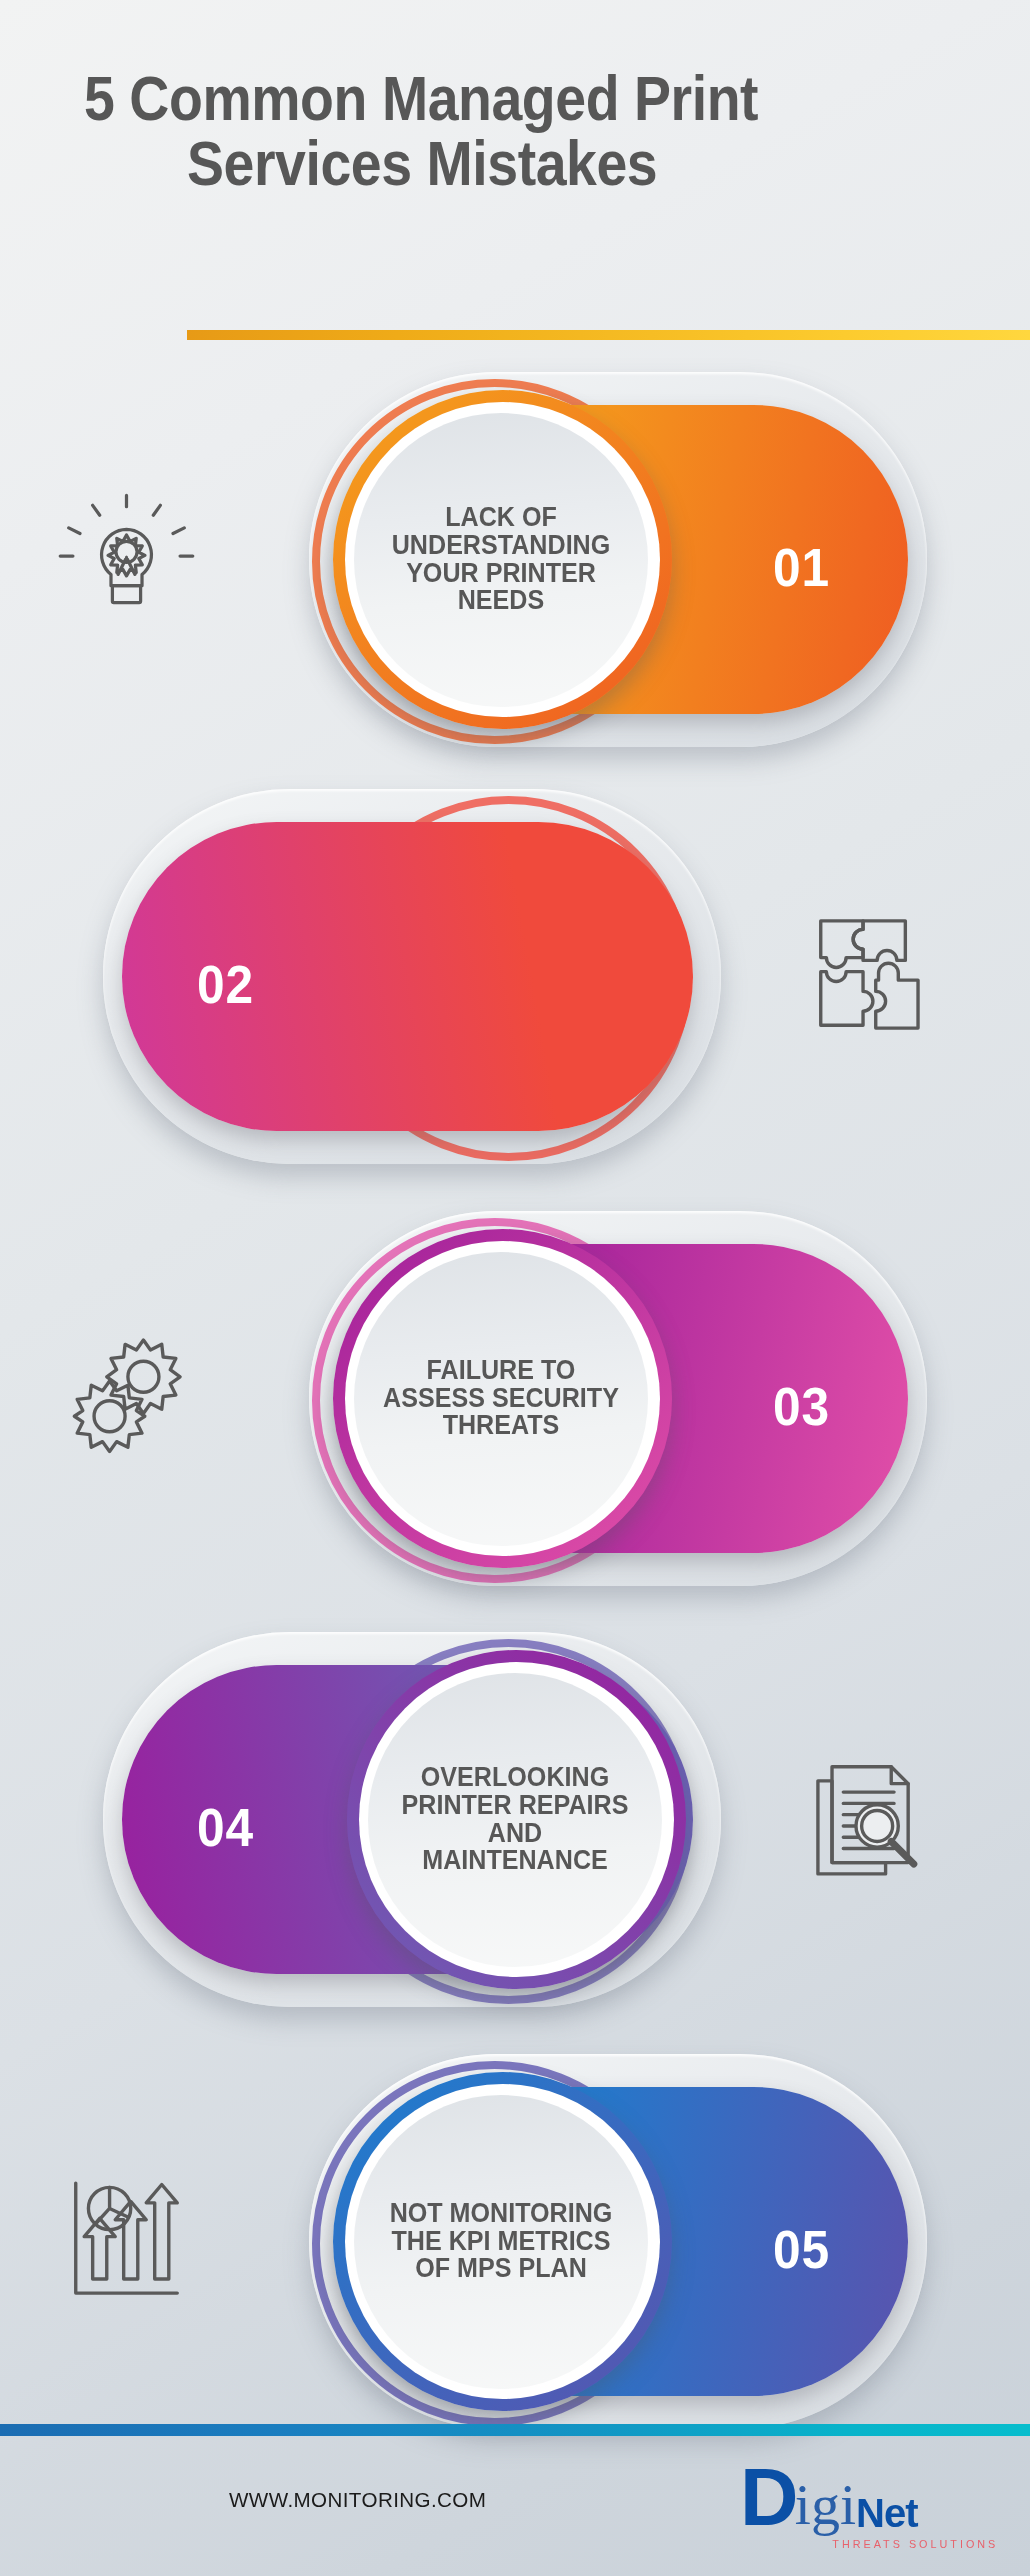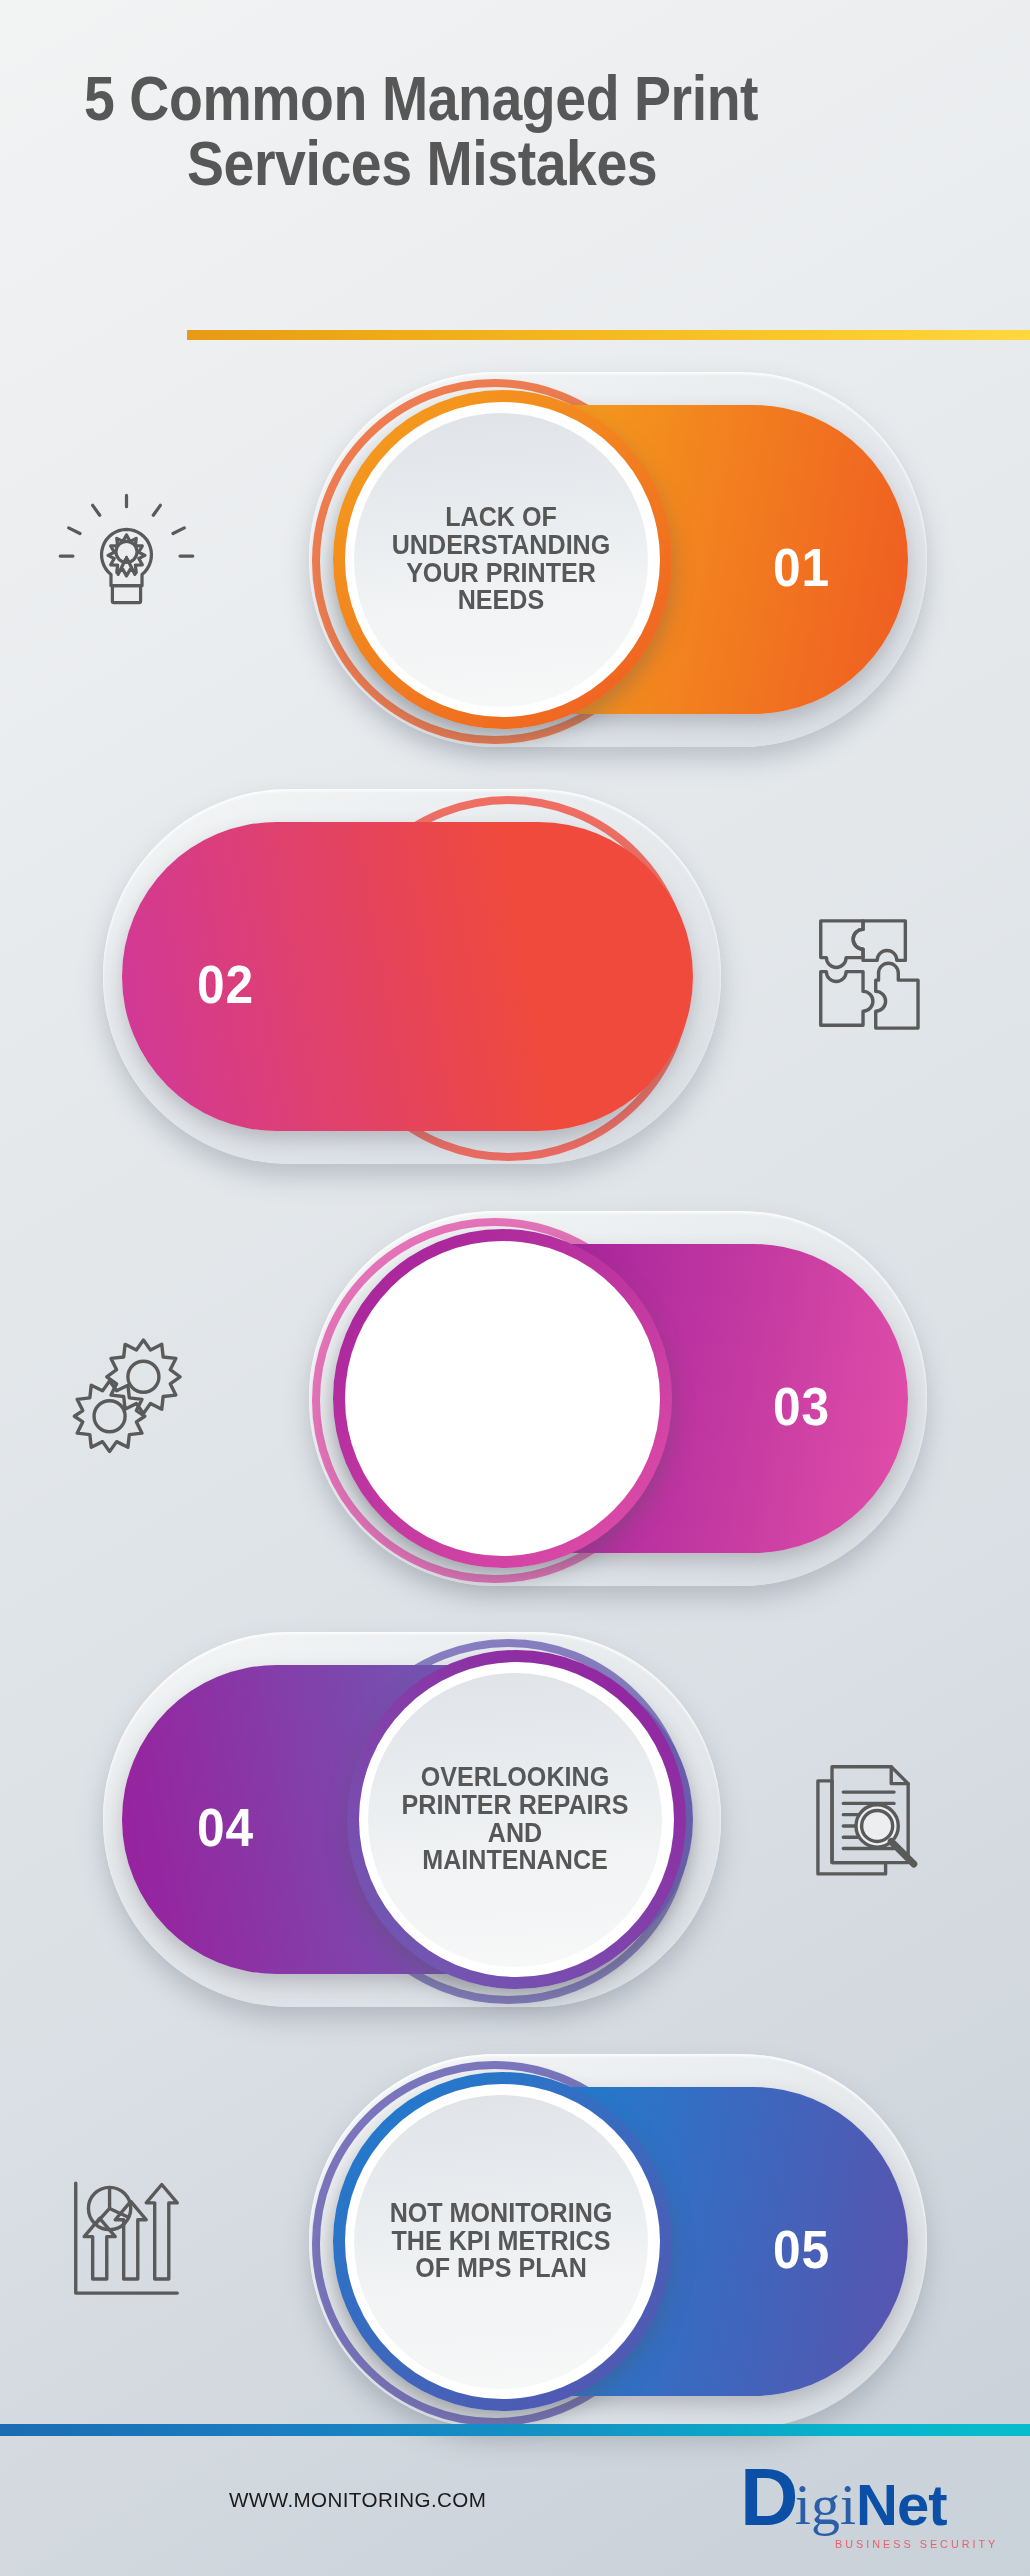--- a/index.html
+++ b/index.html
@@ -124,21 +124,21 @@
     font-family:"Liberation Sans", sans-serif;
     font-weight:bold; font-size:81px; line-height:0.8;
     color:#0b50a6; letter-spacing:-3.7px;
   }
   .logo-igi {
     font-family:"Liberation Serif", serif;
     font-size:58px; line-height:0.86; color:#2a5fa8; letter-spacing:0px;
   }
   .logo-net {
     font-family:"Liberation Sans", sans-serif;
-    font-weight:bold; font-size:58px; line-height:0.86; color:#0b50a6;
+    font-weight:bold; font-size:40px; line-height:0.86; color:#0b50a6;
     letter-spacing:-0.9px;
   }
   #logo-tag {
     position:absolute; right:3.7px; top:73px;
     font-family:"Liberation Sans", sans-serif;
     font-size:10.8px; letter-spacing:3px; color:#e8616b; font-weight:normal;
   }
 </style>
 </head>
 <body>
@@ -188,20 +188,23 @@
     </svg>
       </div>
     </div>
     <div class="card" style="top: 1190px;">
       <div class="tray" style="left: 309px; width: 618px;"></div>
       <div class="ghost-ring" style="left: 312px; top: 28px; width: 365px; height: 365px; border-width: 8.4px; border-color: rgb(226, 79, 168); opacity: 0.78;"></div>
       <div class="pill" style="left: 337px; width: 571px; background: linear-gradient(100deg, rgb(160, 32, 154) 0%, rgb(160, 32, 154) 30%, rgb(226, 79, 168) 100%);"></div>
       <div class="num" style="left: 731px;">03</div>
       <div class="ring" style="left: 333px; top: 39px; background: linear-gradient(140deg, rgb(160, 32, 154) 0%, rgb(226, 79, 168) 100%);">
         <div class="ring-inner-white"></div>
+        <div class="disc">
+          <div class="card-text">FAILURE TO ASSESS SECURITY THREATS</div>
+        </div>
       </div>
       <div class="side-icon" style="left: 56px; top: 136px;">
         <svg viewBox="0 0 100 100" fill="none" stroke="#5a5a5a" stroke-width="2.4" stroke-linecap="round" stroke-linejoin="round">
       <g transform="translate(62 36)">
         <path d="M0 -26 l5 7 8 -4 1 9 9 1 -4 8 7 5 -7 5 4 8 -9 1 -1 9 -8 -4 -5 7 -5 -7 -8 4 -1 -9 -9 -1 4 -8 -7 -5 7 -5 -4 -8 9 -1 1 -9 8 4z"></path>
         <circle cx="0" cy="0" r="11"></circle>
       </g>
       <g transform="translate(38 64)">
         <path d="M0 -25 l5 7 8 -4 1 9 9 1 -4 8 6 4 -6 4 4 8 -9 1 -1 9 -8 -4 -5 7 -5 -7 -8 4 -1 -9 -9 -1 4 -8 -6 -4 6 -4 -4 -8 9 -1 1 -9 8 4z"></path>
         <circle cx="0" cy="0" r="11"></circle>
@@ -258,16 +261,16 @@
 
 <div id="bottom-accent"></div>
 <div id="footer">
   <div id="footer-url">WWW.MONITORING.COM</div>
   <div id="logo">
     <div class="logo-row">
       <span class="logo-d">D</span>
       <span class="logo-igi">igi</span>
       <span class="logo-net">Net</span>
     </div>
-    <div id="logo-tag">BUSINESS SECURITY</div>
+    <div id="logo-tag">THREATS SOLUTIONS</div>
   </div>
 </div>
 
 
 </body></html>

